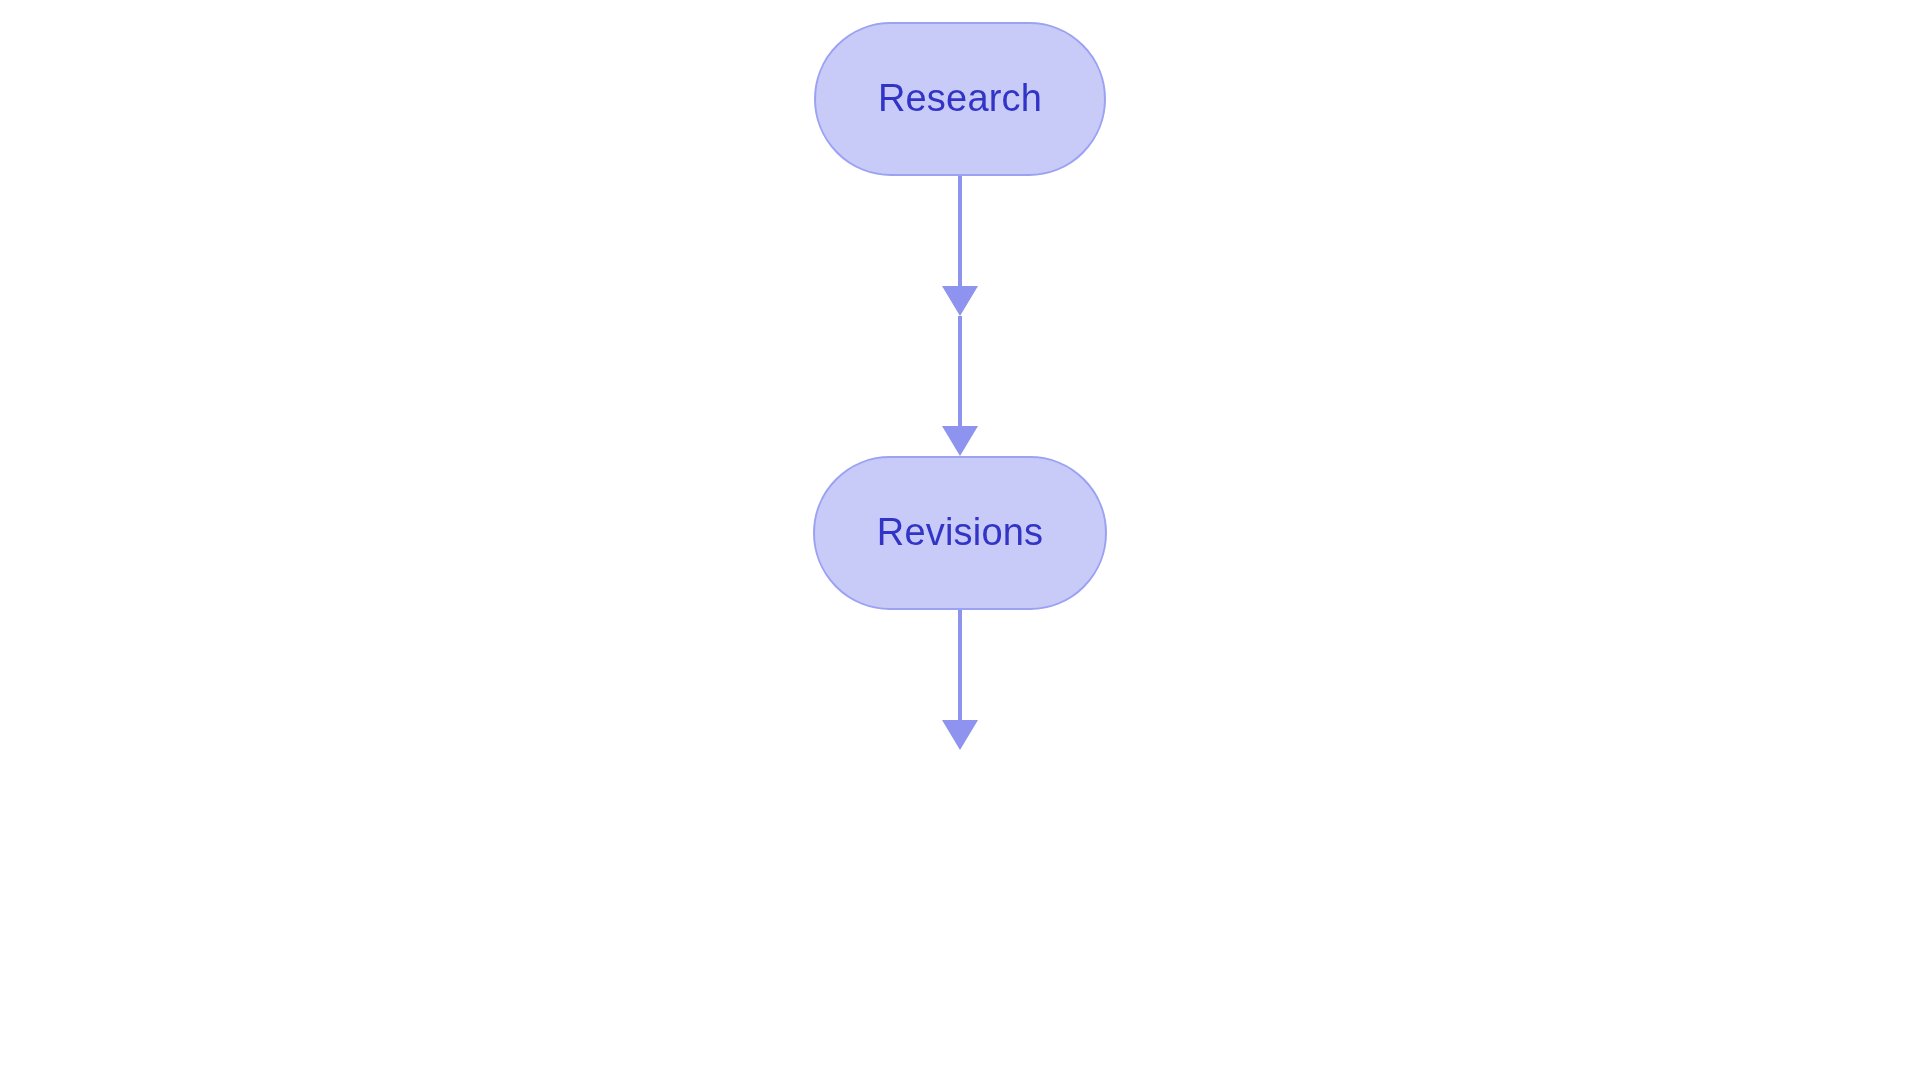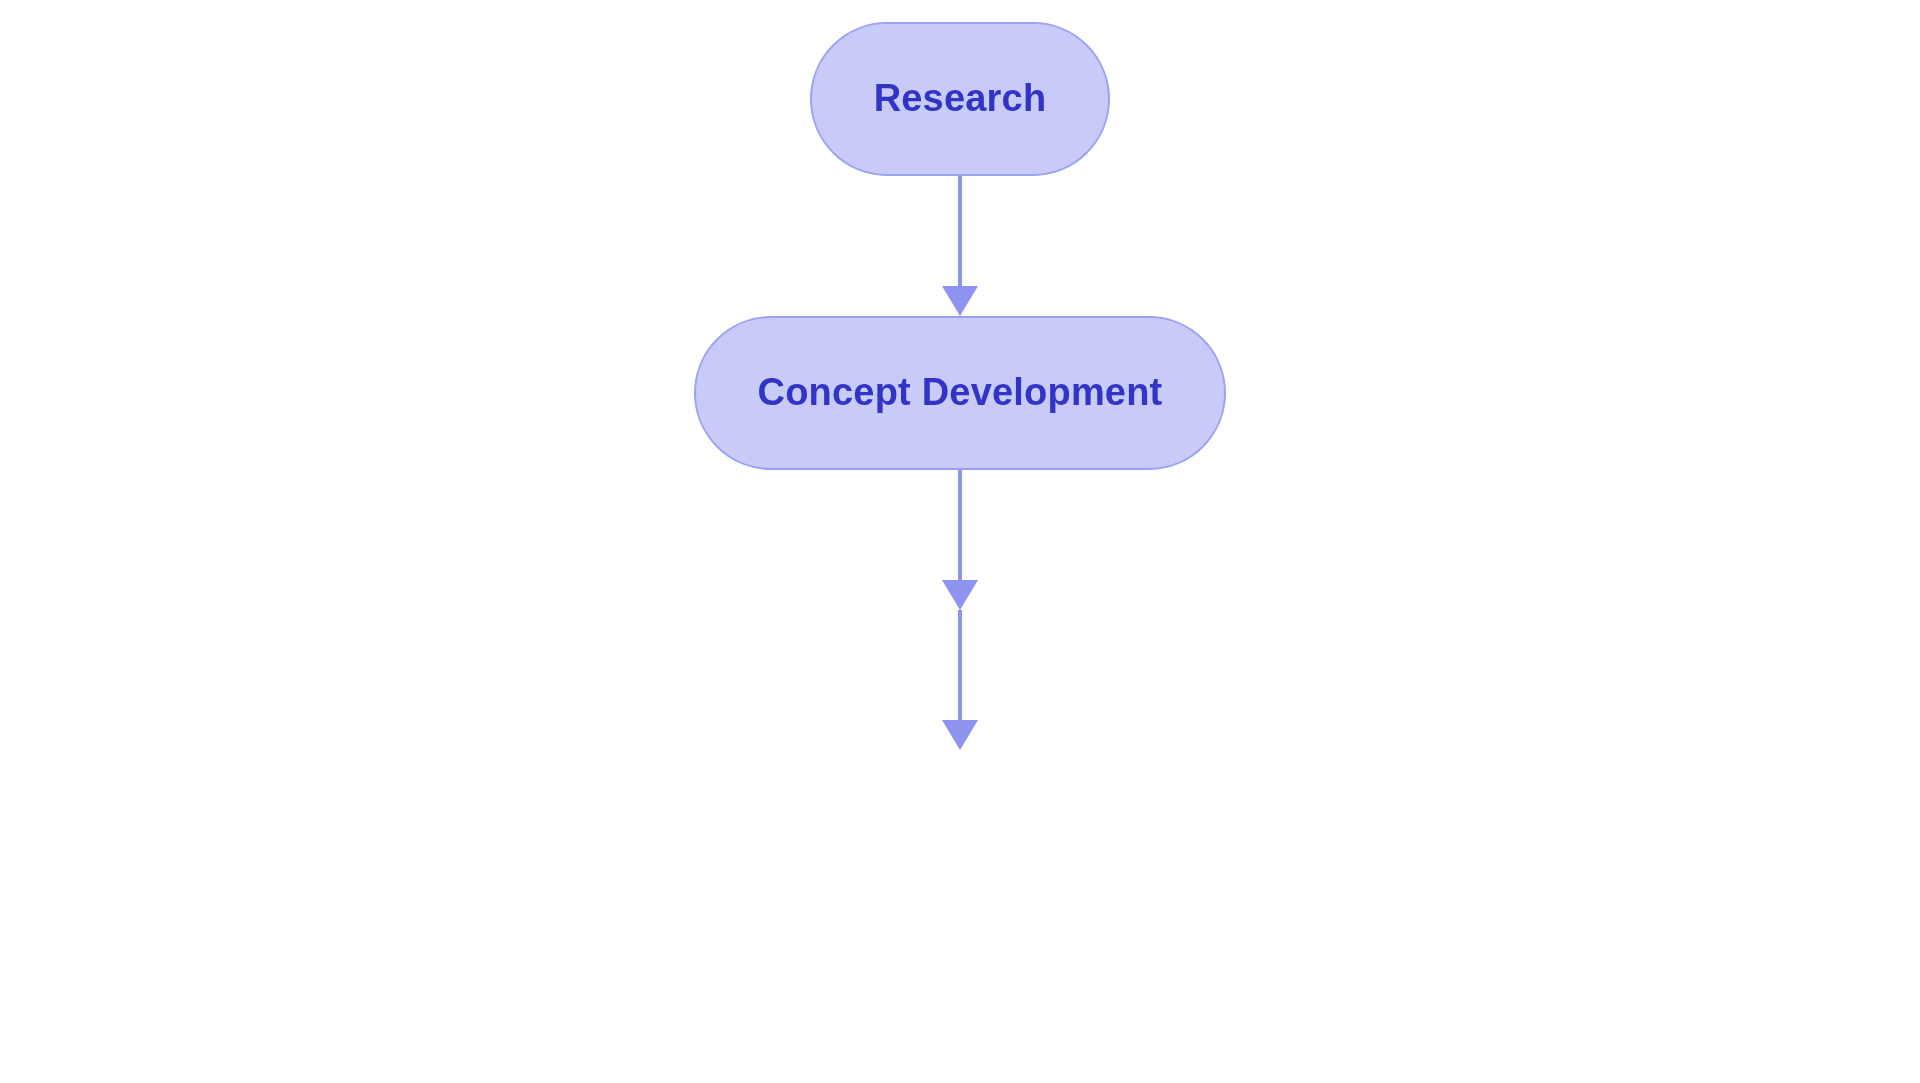--- a/index.html
+++ b/index.html
@@ -32,21 +32,21 @@
     border-radius: 77px;
     background: var(--node-fill);
     border: 2.5px solid var(--node-border);
     display: flex;
     align-items: center;
     justify-content: center;
     flex: 0 0 auto;
   }
   .node-label {
     font-size: 38px;
-    font-weight: 700;
+    font-weight: 400;
     letter-spacing: 0.2px;
     color: var(--node-text);
     white-space: nowrap;
     line-height: 1;
     padding-bottom: 3px;
   }
   .connector {
     height: 140px;
     flex: 0 0 auto;
     display: flex;
@@ -74,29 +74,29 @@
 
   <div class="node">
     <span class="node-label">Research</span>
   </div>
 
   <div class="connector">
     <span class="line"></span>
     <span class="arrowhead"></span>
   </div>
 
-  <div class="node">
-    <span class="node-label">Concept Development</span>
-  </div>
 
   <div class="connector">
     <span class="line"></span>
     <span class="arrowhead"></span>
   </div>
 
+  <div class="node">
+    <span class="node-label">Revisions</span>
+  </div>
 
   <div class="connector">
     <span class="line"></span>
     <span class="arrowhead"></span>
   </div>
 
 
 </div>
 
 </body></html>

